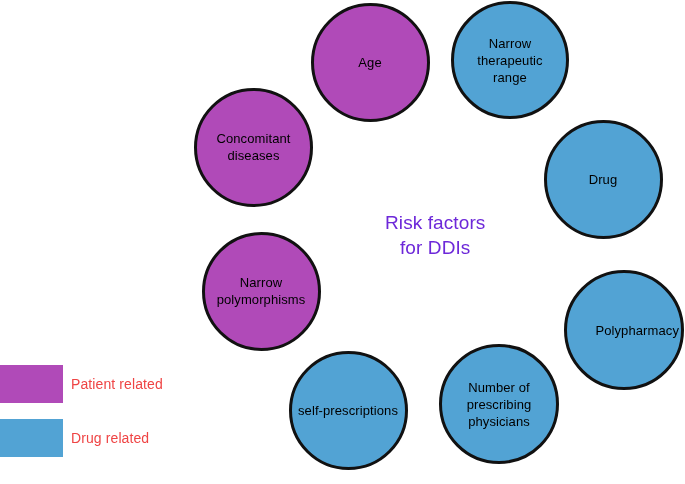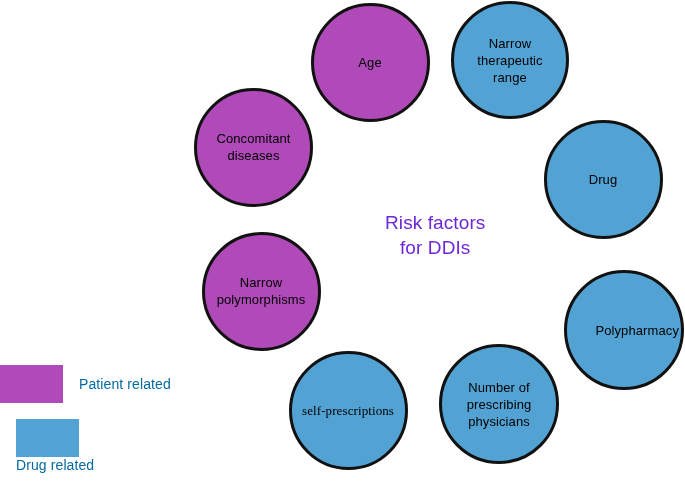--- a/index.html
+++ b/index.html
@@ -57,52 +57,52 @@
     width: 220px;
   }
   .legend-row {
     position: absolute;
     left: 0;
     height: 38px;
     display: flex;
     align-items: center;
   }
   .legend-row.r0 { top: 5px; }
-  .legend-row.r1 { top: 59px; flex-direction: column; }
+  .legend-row.r1 { top: 59px; }
   .legend-swatch {
     width: 63px;
     height: 38px;
     flex: 0 0 auto;
   }
   .legend-swatch.patient { background: #b04ab8; }
   .legend-swatch.drug    { background: #52a3d4; }
   .legend-label {
-    margin-left: 16px;
+    margin-left: 8px;
     font-size: 14px;
-    color: #0369a1;
+    color: #ef4444;
     letter-spacing: 0.1px;
     white-space: nowrap;
   }
 </style>
 </head>
 <body>
 
 <div id="canvas">
 
   <div id="nodes-layer">
       <div class="node patient" style="width: 119px; height: 119px; left: 310.5px; top: 2.5px;"><span>Age</span></div>
       <div class="node drug" style="width: 118px; height: 118px; left: 451px; top: 1px;"><span>Narrow
 therapeutic
 range</span></div>
       <div class="node drug" style="width: 119px; height: 119px; left: 543.5px; top: 119.5px;"><span>Drug</span></div>
       <div class="node drug" style="width: 120px; height: 120px; left: 564px; top: 270px; justify-content: flex-end;"><span>Polypharmacy</span></div>
       <div class="node drug" style="width: 120px; height: 120px; left: 439px; top: 344px;"><span>Number of
 prescribing
 physicians</span></div>
-      <div class="node drug" style="width: 119px; height: 119px; left: 288.5px; top: 350.5px; font-family: Liberation Serif, serif;"><span>self-prescriptions</span></div>
+      <div class="node drug" style="width: 119px; height: 119px; left: 288.5px; top: 350.5px;"><span>self-prescriptions</span></div>
       <div class="node patient" style="width: 119px; height: 119px; left: 201.5px; top: 231.5px;"><span>Narrow
 polymorphisms</span></div>
       <div class="node patient" style="width: 119px; height: 119px; left: 194px; top: 87.5px;"><span>Concomitant
 diseases</span></div>
     </div>
 
   <div id="center-text">Risk factors
 for DDIs</div>
 
   <div id="legend">

